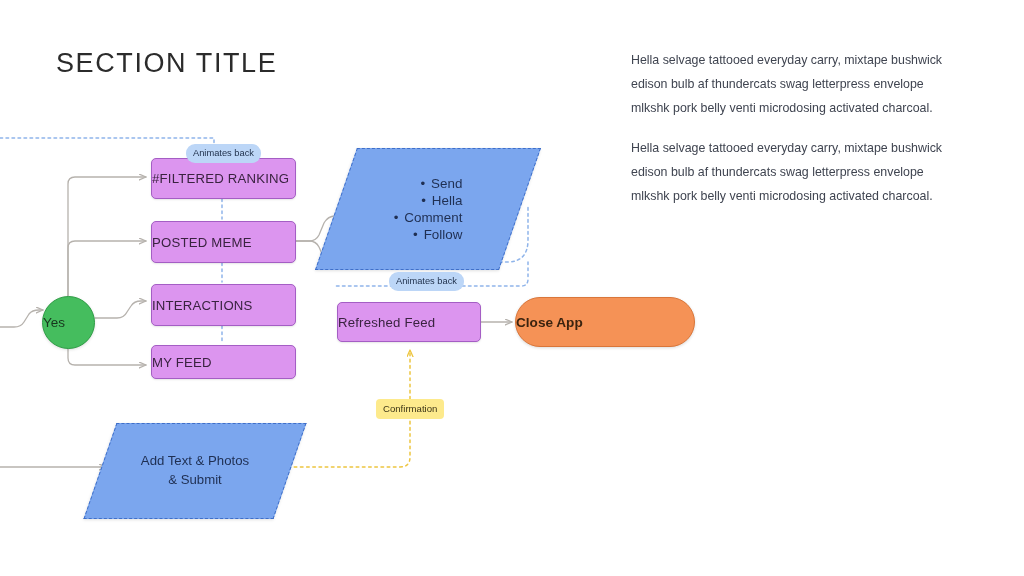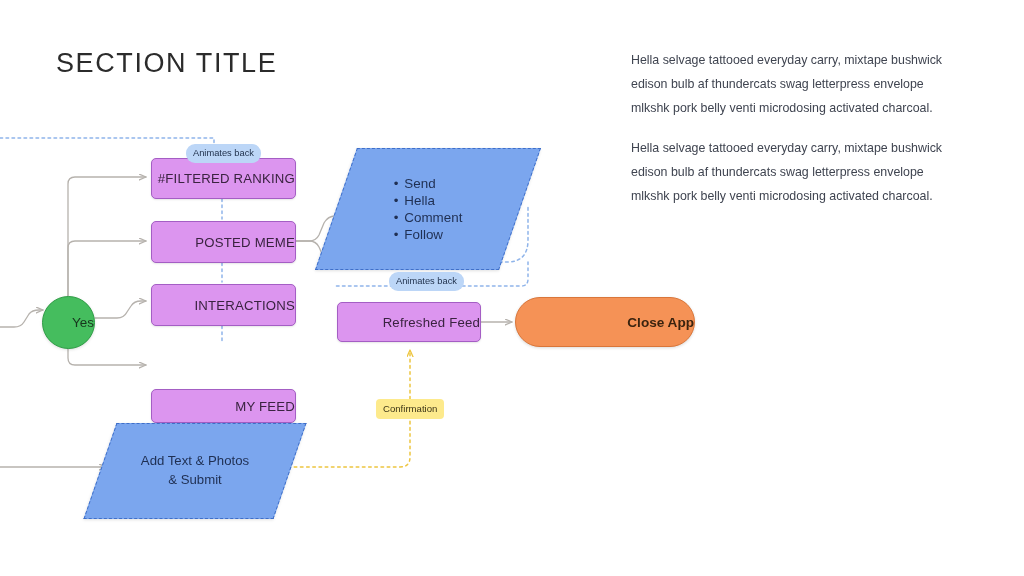--- a/index.html
+++ b/index.html
@@ -47,21 +47,21 @@
     overflow: visible;
     pointer-events: none;
   }
 
   
   .node {
     position: absolute;
     box-sizing: border-box;
     display: flex;
     align-items: center;
-    justify-content: flex-end;
+    justify-content: flex-start;
     text-align: center;
   }
 
   .box-purple {
     background: #dc95ef;
     border: 1.6px solid #a45ec4;
     border-radius: 5px;
     color: #3a2340;
     font-size: 13.2px;
     letter-spacing: .2px;
@@ -107,21 +107,21 @@
   }
   .bullets {
     margin: 0; padding: 0;
     list-style: none;
     z-index: 2;
   }
   .bullets li {
     font-size: 13.4px;
     line-height: 1.28;
     color: #1f2f52;
-    text-align: left;
+    text-align: right;
     white-space: nowrap;
   }
   .bullets li::before {
     content: "\2022";
     margin-right: 6px;
   }
 
   
   .chip {
     position: absolute;
@@ -194,21 +194,21 @@
   </div>
 
   <div class="node box-purple" style="left:151px; top:284px; width:145px; height:42px;">
     <span>INTERACTIONS</span>
   </div>
 
   <div class="node box-purple" style="left:151px; top:221px; width:145px; height:42px;">
     <span>POSTED MEME</span>
   </div>
 
-  <div class="node box-purple" style="left:151px; top:345px; width:145px; height:34px;margin-top:44px;">
+  <div class="node box-purple" style="left:151px; top:345px; width:145px; height:34px;">
     <span>MY FEED</span>
   </div>
 
   <div class="node circle-green" style="left:42px; top:296px; width:53px; height:53px;">
     <span>Yes</span>
   </div>
 
   <div class="para-wrap" style="left:336px; top:148px; width:184px; height:122px;">
     <div class="para-shape"></div>
     <div class="para-label">

